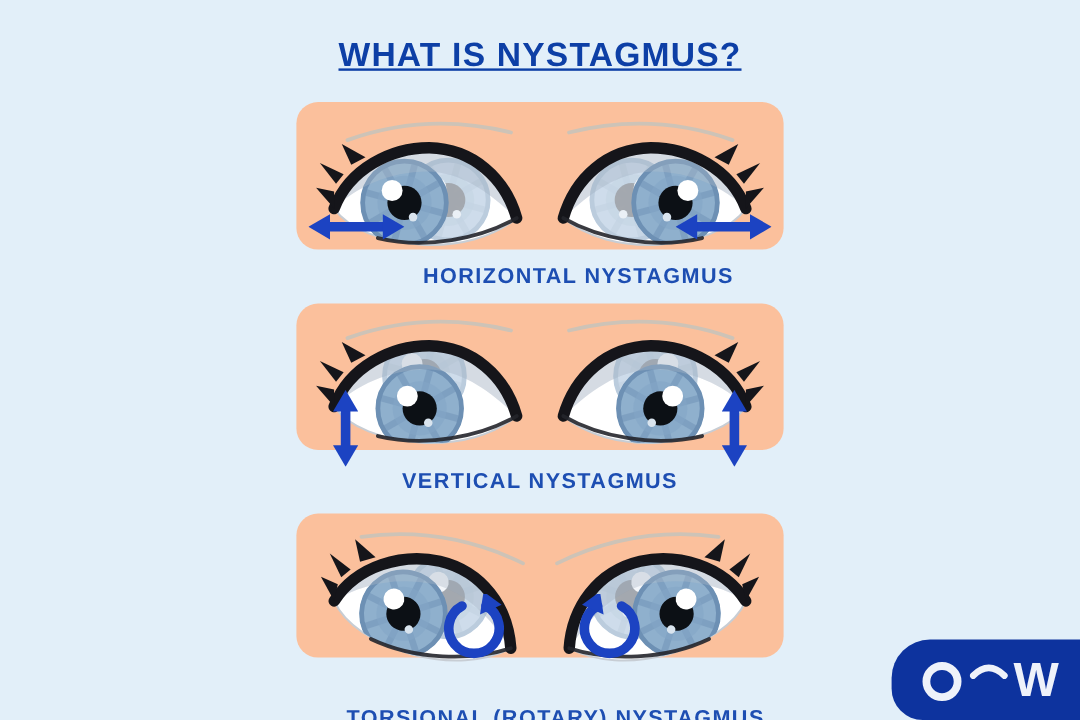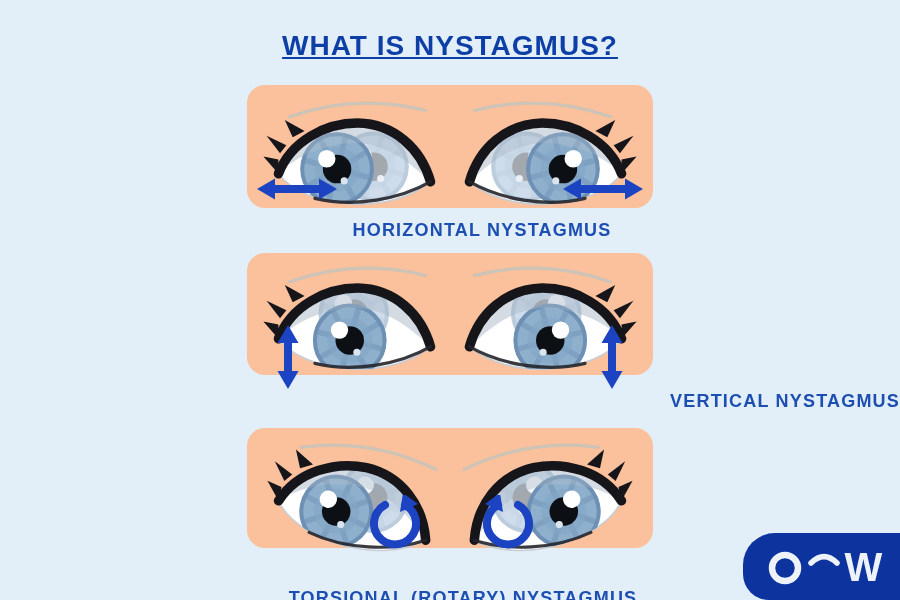--- a/index.html
+++ b/index.html
@@ -270,21 +270,21 @@
       <line x1="12" y1="14" x2="12" y2="50" stroke="#1c43c2" stroke-width="8"></line>
       <polygon points="12,0 1.5,18 22.5,18" fill="#1c43c2"></polygon>
       <polygon points="12,64 1.5,46 22.5,46" fill="#1c43c2"></polygon>
     </svg>
     <svg class="v-arrow" style="left:353px;top:72px;" width="24" height="64" viewBox="0 0 24 64">
       <line x1="12" y1="14" x2="12" y2="50" stroke="#1c43c2" stroke-width="8"></line>
       <polygon points="12,0 1.5,18 22.5,18" fill="#1c43c2"></polygon>
       <polygon points="12,64 1.5,46 22.5,46" fill="#1c43c2"></polygon>
     </svg>
   </div>
-  <div class="caption" style="top:391px;text-align:right;">VERTICAL NYSTAGMUS</div>
+  <div class="caption" style="top:391px;">VERTICAL NYSTAGMUS</div>
 
   <div class="panel" style="top:428px;height:120px;">
     <span class="eye-wrap left" style="left:20px;top:8px;">
       <span class="eye">
           <svg viewBox="0 0 220 154" width="175" height="122" style="transform:rotate(12deg)">
      <defs>
               <clipPath id="ec4">
                 <path d="M14,102 C30,60 74,38 114,38 C160,39 194,70 206,112 C182,132 146,142 106,140 C64,137 30,124 14,102 Z"></path>
               </clipPath>
             </defs>

